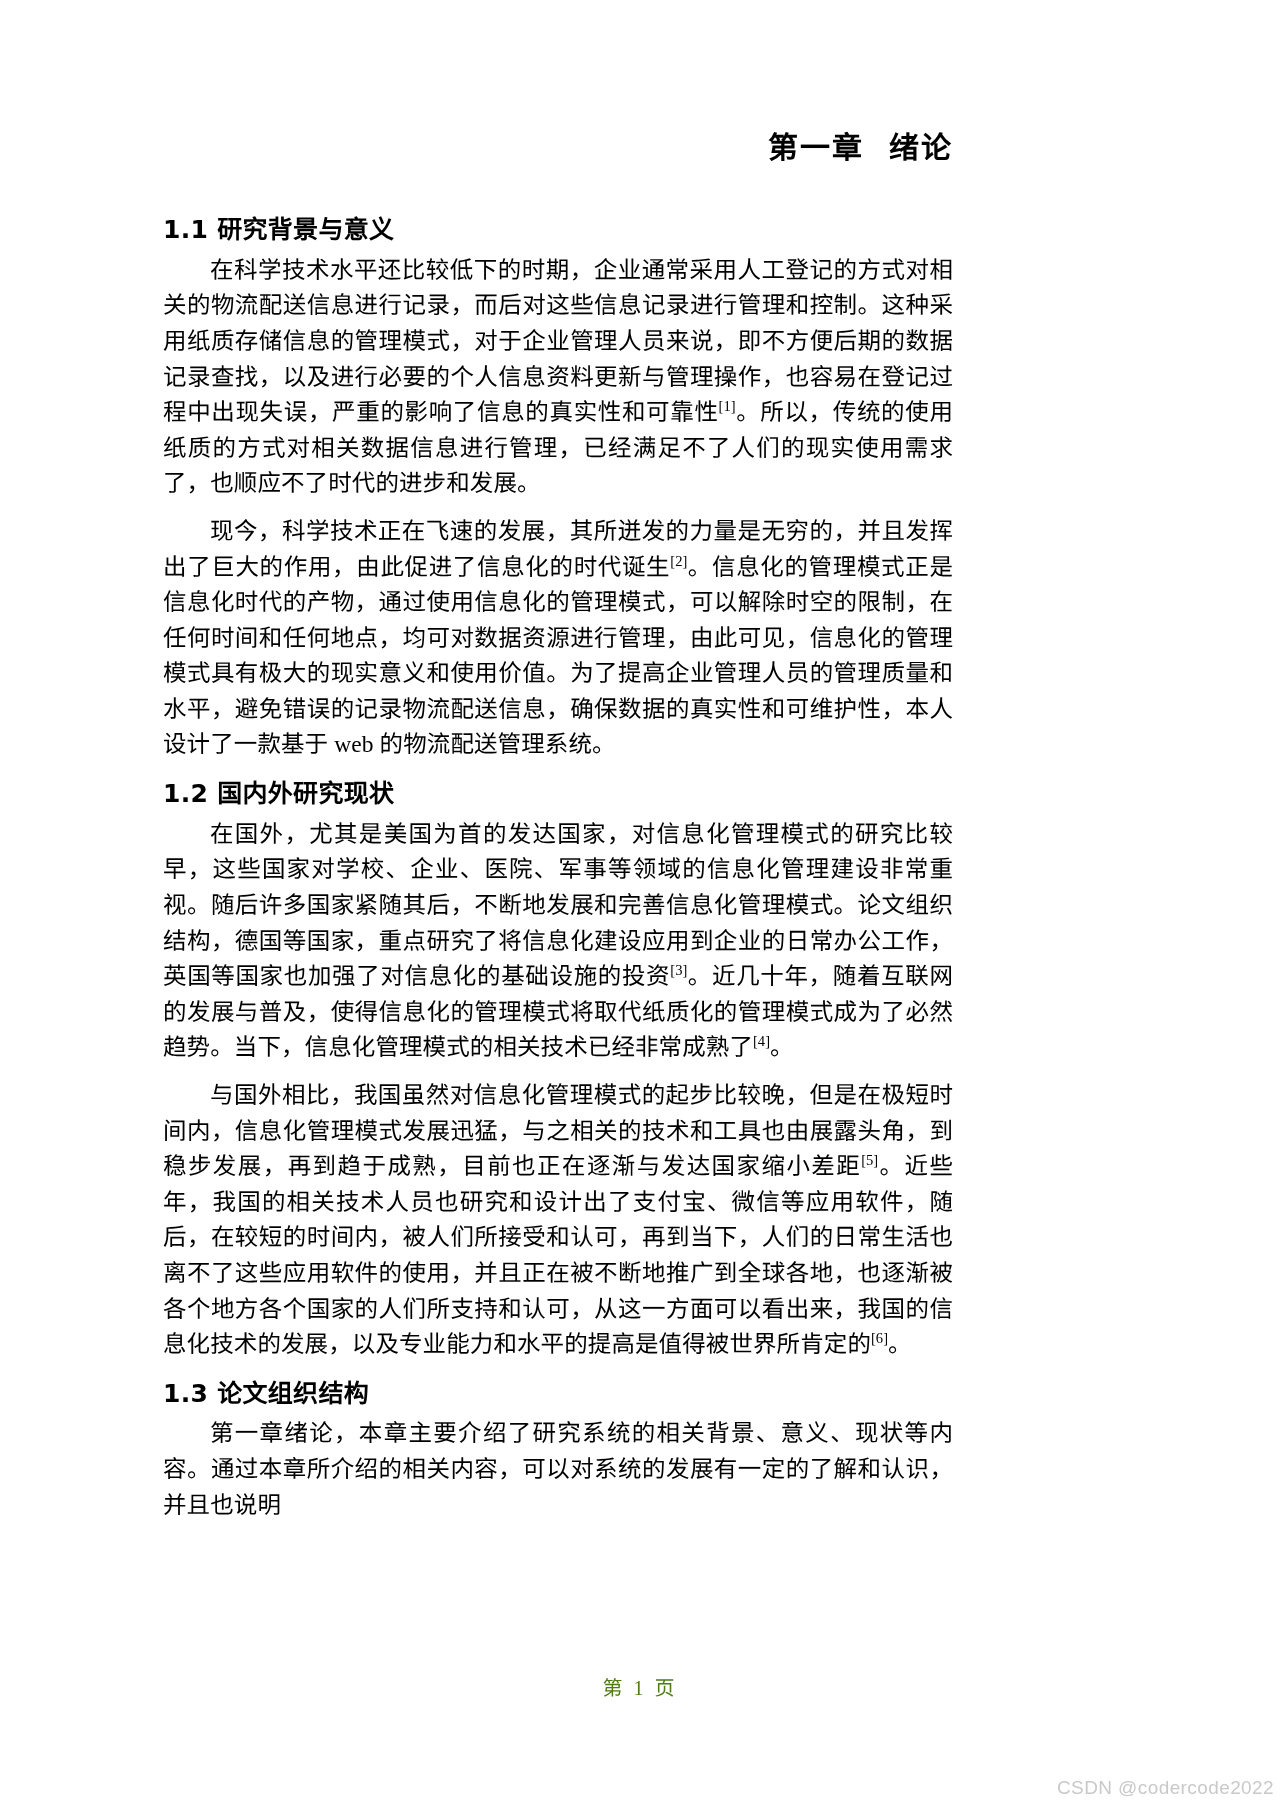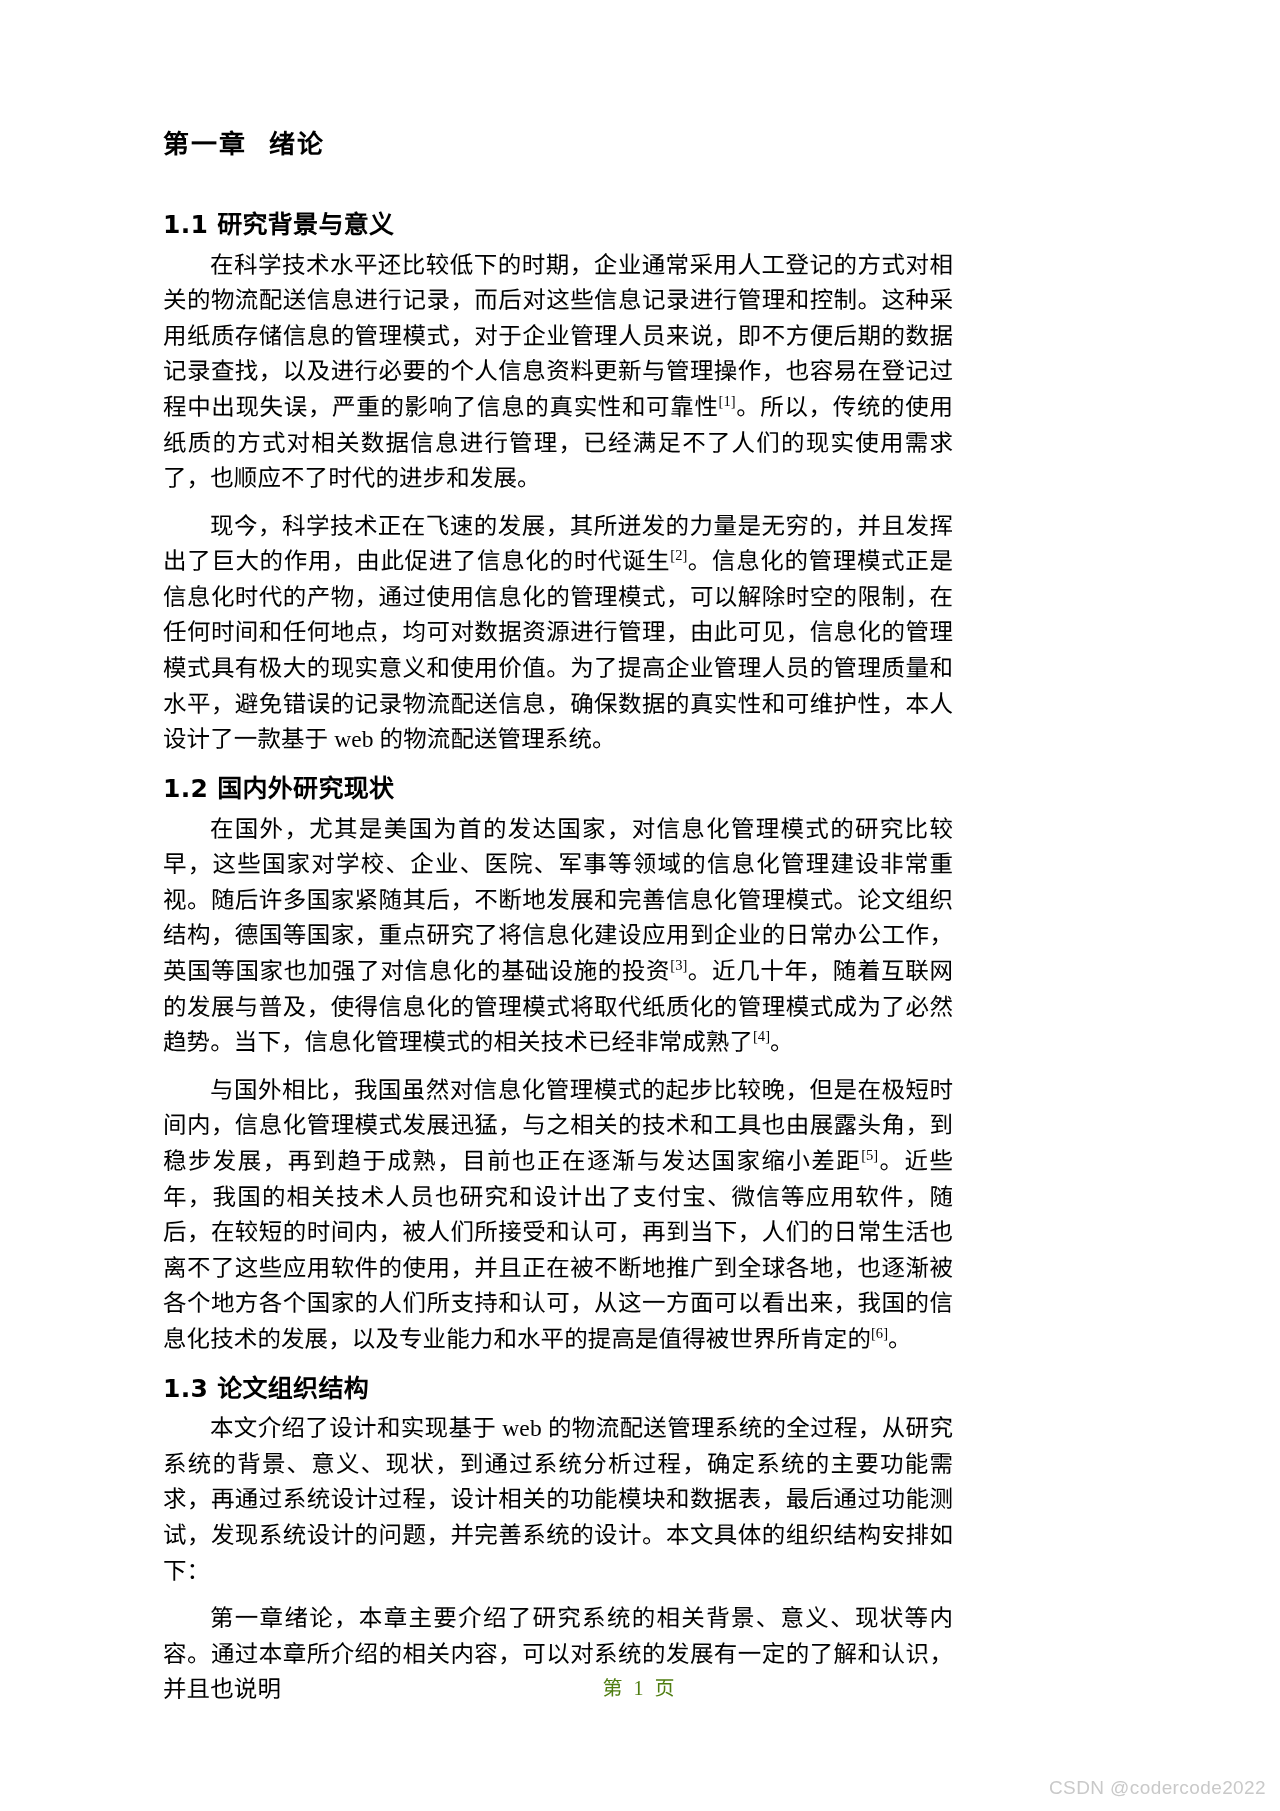--- a/index.html
+++ b/index.html
@@ -22,24 +22,24 @@
   
   .content {
     position: absolute;
     left: 163px;
     top: 128px;
     width: 790px;
   }
 
   
   .chapter-title {
-    text-align: left;
+    text-align: right;
     font-family: "DejaVu Sans", "Liberation Sans", sans-serif;
     font-weight: 700;
-    font-size: 26px;
+    font-size: 30px;
     letter-spacing: 2px;
     line-height: 1.3;
     margin: 0 0 46px 0;
     white-space: pre;
   }
 
   
   .section-heading {
     font-family: "DejaVu Sans", "Liberation Sans", sans-serif;
     font-weight: 600;
@@ -89,21 +89,21 @@
     text-align: center;
     font-family: "Liberation Serif", "DejaVu Serif", serif;
     font-size: 20px;
     letter-spacing: 3px;
     color: #4d7c0f;
   }
 
   
   .watermark {
     position: absolute;
-    right: 14px;
+    right: 6px;
     bottom: 12px;
     font-family: "Liberation Sans", "DejaVu Sans", sans-serif;
     font-size: 19px;
     color: #c9c9c9;
     letter-spacing: 0.4px;
     user-select: none;
   }
 </style>
 </head>
 <body>
@@ -120,21 +120,20 @@
           <p class="para"><span>在科学技术水平还比较低下的时期，企业通常采用人工登记的方式对相关的物流配送信息进行记录，而后对这些信息记录进行管理和控制。这种采用纸质存储信息的管理模式，对于企业管理人员来说，即不方便后期的数据记录查找，以及进行必要的个人信息资料更新与管理操作，也容易在登记过程中出现失误，严重的影响了信息的真实性和可靠性</span><sup class="cite">[1]</sup><span>。所以，传统的使用纸质的方式对相关数据信息进行管理，已经满足不了人们的现实使用需求了，也顺应不了时代的进步和发展。</span></p>
           <p class="para"><span>现今，科学技术正在飞速的发展，其所迸发的力量是无穷的，并且发挥出了巨大的作用，由此促进了信息化的时代诞生</span><sup class="cite">[2]</sup><span>。信息化的管理模式正是信息化时代的产物，通过使用信息化的管理模式，可以解除时空的限制，在任何时间和任何地点，均可对数据资源进行管理，由此可见，信息化的管理模式具有极大的现实意义和使用价值。为了提高企业管理人员的管理质量和水平，避免错误的记录物流配送信息，确保数据的真实性和可维护性，本人设计了一款基于 web 的物流配送管理系统。</span></p>
         </div>
         <div class="sec-block">
           <h2 class="section-heading tight">1.2 国内外研究现状</h2>
           <p class="para"><span>在国外，尤其是美国为首的发达国家，对信息化管理模式的研究比较早，这些国家对学校、企业、医院、军事等领域的信息化管理建设非常重视。随后许多国家紧随其后，不断地发展和完善信息化管理模式。论文组织结构，德国等国家，重点研究了将信息化建设应用到企业的日常办公工作，英国等国家也加强了对信息化的基础设施的投资</span><sup class="cite">[3]</sup><span>。近几十年，随着互联网的发展与普及，使得信息化的管理模式将取代纸质化的管理模式成为了必然趋势。当下，信息化管理模式的相关技术已经非常成熟了</span><sup class="cite">[4]</sup><span>。</span></p>
           <p class="para"><span>与国外相比，我国虽然对信息化管理模式的起步比较晚，但是在极短时间内，信息化管理模式发展迅猛，与之相关的技术和工具也由展露头角，到稳步发展，再到趋于成熟，目前也正在逐渐与发达国家缩小差距</span><sup class="cite">[5]</sup><span>。近些年，我国的相关技术人员也研究和设计出了支付宝、微信等应用软件，随后，在较短的时间内，被人们所接受和认可，再到当下，人们的日常生活也离不了这些应用软件的使用，并且正在被不断地推广到全球各地，也逐渐被各个地方各个国家的人们所支持和认可，从这一方面可以看出来，我国的信息化技术的发展，以及专业能力和水平的提高是值得被世界所肯定的</span><sup class="cite">[6]</sup><span>。</span></p>
         </div>
         <div class="sec-block">
           <h2 class="section-heading tight">1.3 论文组织结构</h2>
-          <p class="para"><span>本文介绍了设计和实现基于 web 的物流配送管理系统的全过程，从研究系统的背景、意义、现状，到通过系统分析过程，确定系统的主要功能需求，再通过系统设计过程，设计相关的功能模块和数据表，最后通过功能测试，发现系统设计的问题，并完善系统的设计。本文具体的组织结构安排如下：</span></p>
           <p class="para"><span>第一章绪论，本章主要介绍了研究系统的相关背景、意义、现状等内容。通过本章所介绍的相关内容，可以对系统的发展有一定的了解和认识，并且也说明</span></p>
         </div>
       </div>
 
   </div>
 
   <div class="footer">第 1 页</div>
 
   <div class="watermark">CSDN @codercode2022</div>
 

